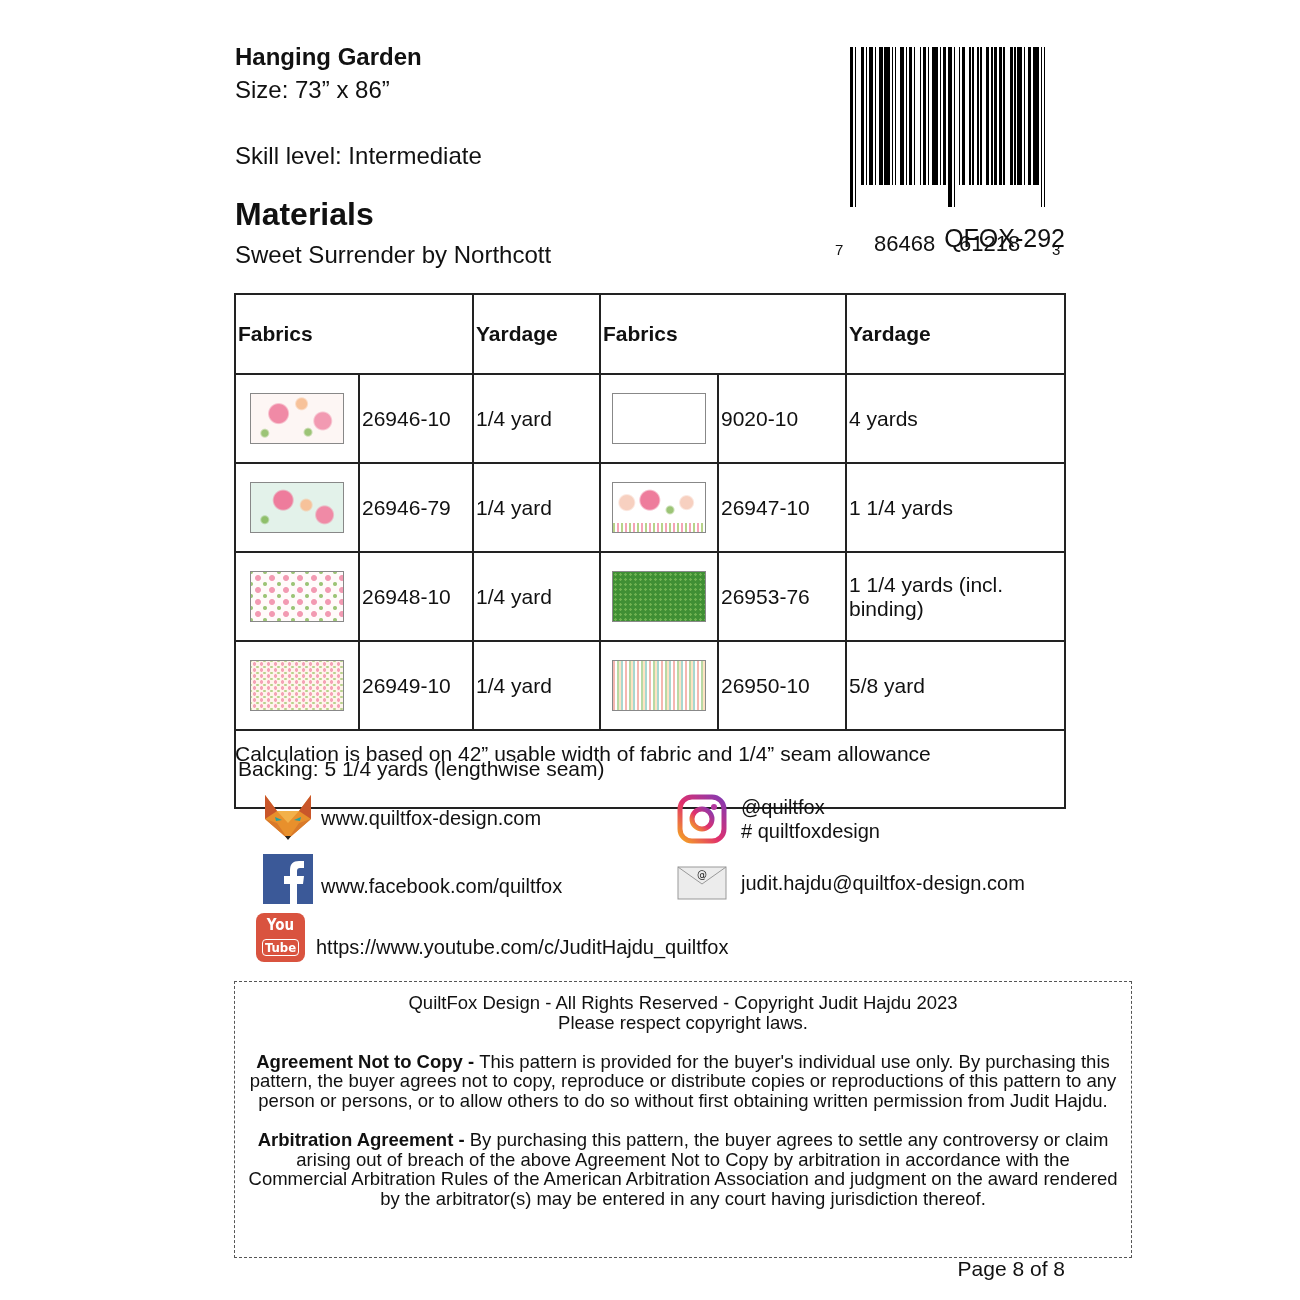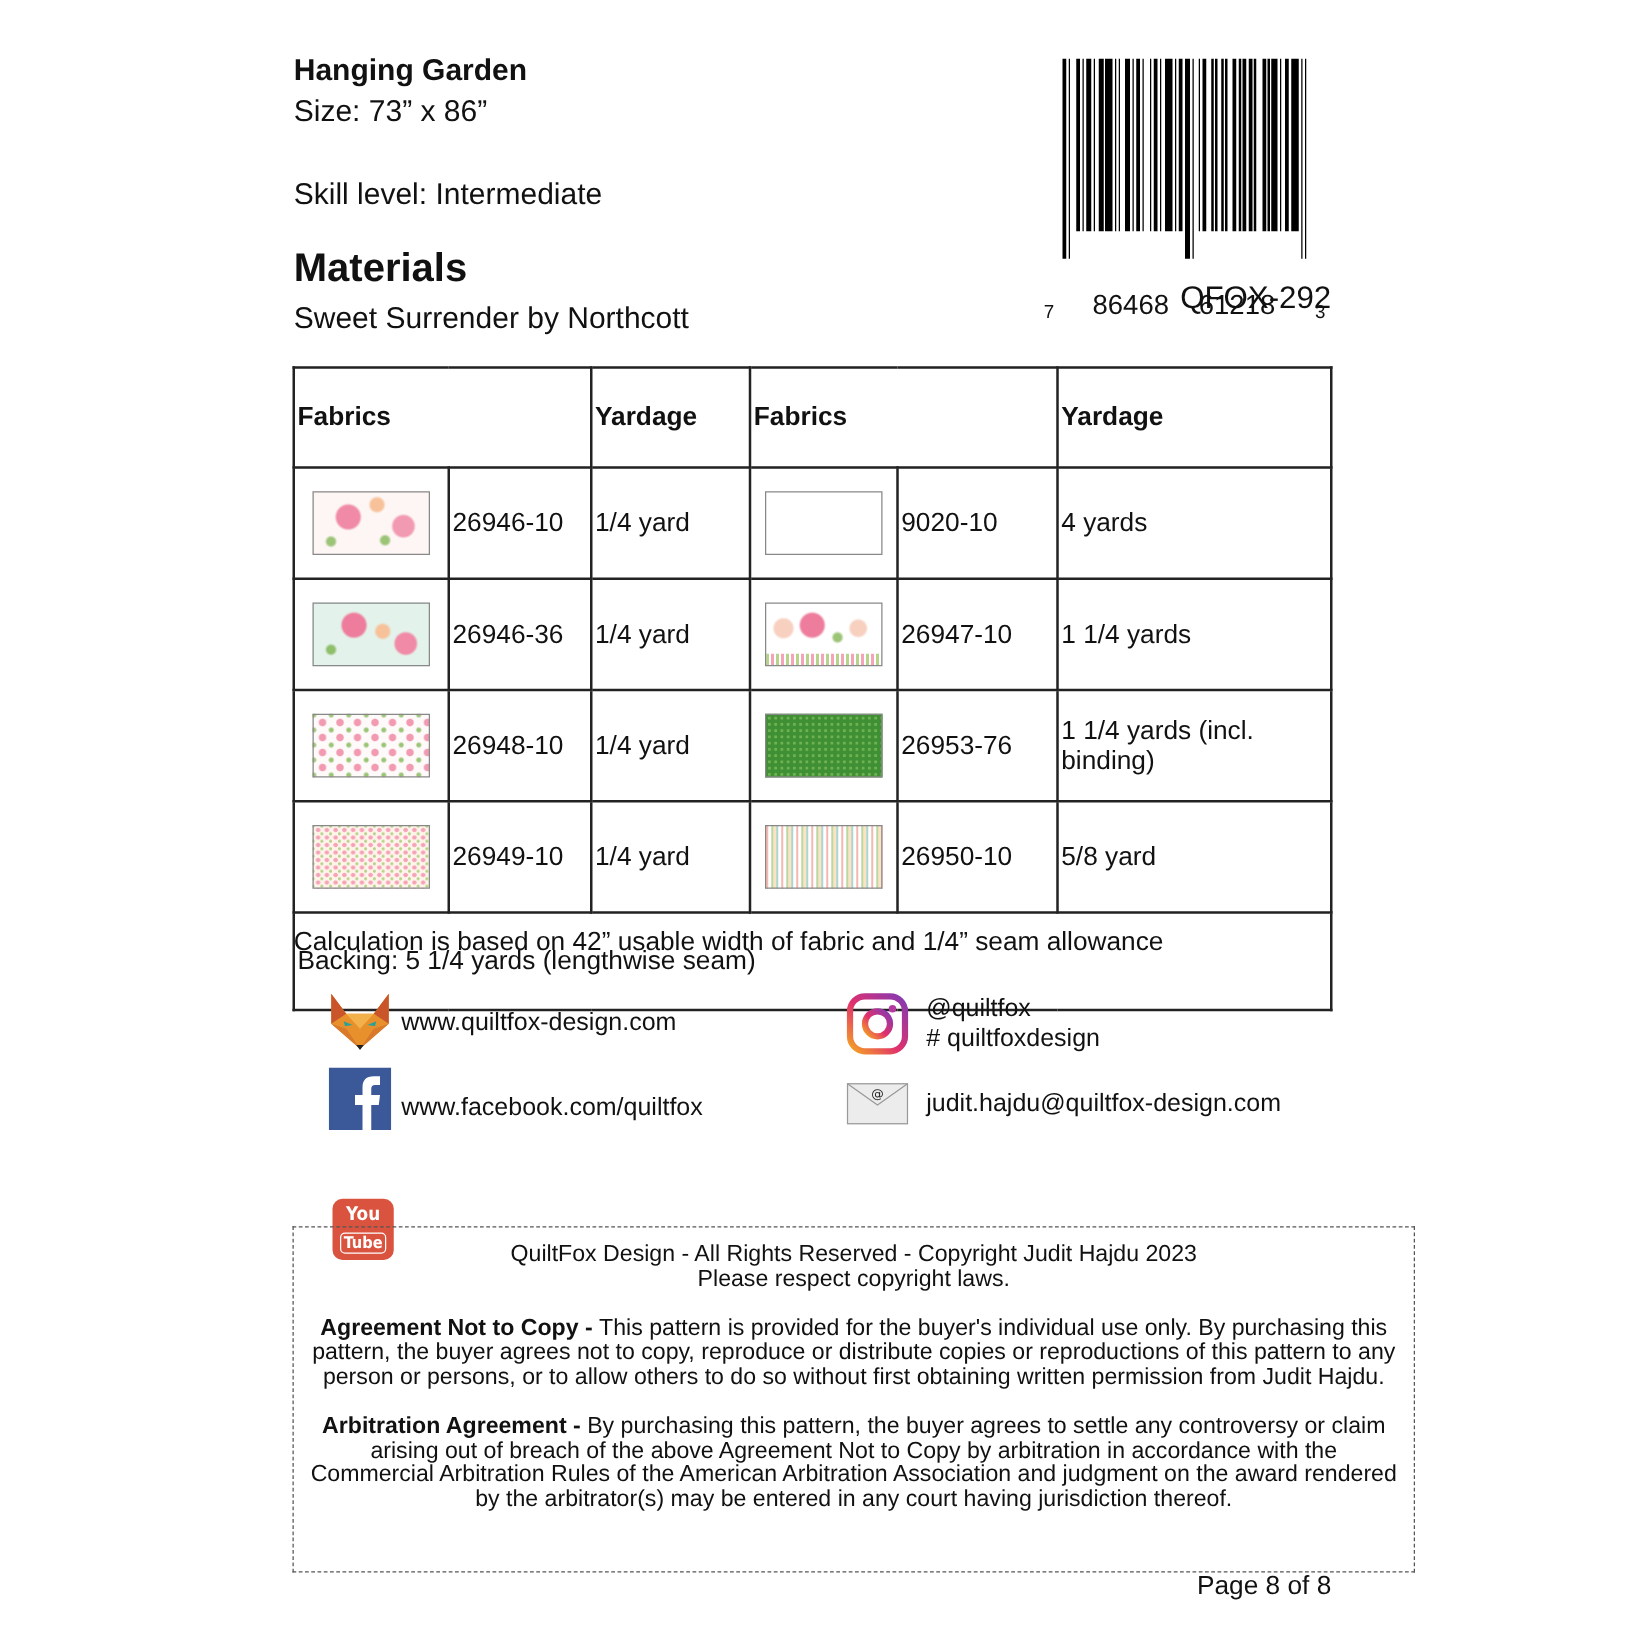--- a/index.html
+++ b/index.html
@@ -119,21 +119,21 @@
       <tr>
         <td class="sw"><span class="swatch" style="background: radial-gradient(circle at 30% 40%, #f08aa6 0 9px, transparent 11px), radial-gradient(circle at 78% 55%, #f29ab2 0 8px, transparent 10px), radial-gradient(circle at 55% 20%, #f7c29a 0 5px, transparent 7px), radial-gradient(circle at 15% 80%, #9cc476 0 3px, transparent 5px), radial-gradient(circle at 62% 78%, #9cc476 0 3px, transparent 5px), #fdf6f4;"></span></td>
         <td class="code">26946-10</td>
         <td class="yd1">1/4 yard</td>
         <td class="sw2"><span class="swatch" style="background: #ffffff;"></span></td>
         <td class="code2">9020-10</td>
         <td class="yd2">4 yards</td>
       </tr>
       <tr>
         <td class="sw"><span class="swatch" style="background: radial-gradient(circle at 35% 35%, #ee7c9c 0 9px, transparent 11px), radial-gradient(circle at 80% 65%, #f08aa6 0 8px, transparent 10px), radial-gradient(circle at 60% 45%, #f7c29a 0 5px, transparent 7px), radial-gradient(circle at 15% 75%, #8fbf6b 0 3px, transparent 5px), #e3f2ea;"></span></td>
-        <td class="code">26946-36</td>
+        <td class="code">26946-79</td>
         <td class="yd1">1/4 yard</td>
         <td class="sw2"><span class="swatch" style="background: repeating-linear-gradient(90deg, #b7d38a 0 2px, #fff 2px 4px, #f5a3b6 4px 6px, #fff 6px 8px) bottom/100% 9px no-repeat, radial-gradient(circle at 40% 35%, #ee7c9c 0 9px, transparent 11px), radial-gradient(circle at 15% 40%, #f7d0c0 0 7px, transparent 9px), radial-gradient(circle at 80% 40%, #f7d0c0 0 6px, transparent 8px), radial-gradient(circle at 62% 55%, #9cc476 0 3px, transparent 5px), #ffffff;"></span></td>
         <td class="code2">26947-10</td>
         <td class="yd2">1 1/4 yards</td>
       </tr>
       <tr>
         <td class="sw"><span class="swatch" style="background: radial-gradient(circle, #f29ab2 0 2.5px, transparent 3.5px) 0 0/14px 12px, radial-gradient(circle, #9cc476 0 1.5px, transparent 2.5px) 7px 6px/14px 12px, #fffafa;"></span></td>
         <td class="code">26948-10</td>
         <td class="yd1">1/4 yard</td>
         <td class="sw2"><span class="swatch" style="background: radial-gradient(circle, #6fb251 0 1px, transparent 1.5px) 0 0/5px 5px, #3f8f34;"></span></td>
@@ -174,25 +174,26 @@
 </div>
 
 <div class="contact" style="left:263px; top:854px;">
   <svg class="ic" viewBox="0 0 50 50">
     <rect x="0" y="0" width="50" height="50" fill="#3b5998"></rect>
     <path d="M27 50 V30 H21 V22 H27 V16 C27 10 30 7 36 7 H41 V14 H37 C35 14 34 15 34 17 V22 H41 L40 30 H34 V50 Z" fill="#fff"></path>
   </svg>
   <span style="margin-top:14px">www.facebook.com/quiltfox</span>
 </div>
 
-<div class="contact" style="left:266px; top:913px;margin-top:46px;">
+<div class="contact" style="left:256px; top:913px;">
   <div class="ic" style="width:49px;height:49px;background:#d9533f;border-radius:8px;position:relative;color:#fff;font-family:'DejaVu Sans Condensed','DejaVu Sans',sans-serif;font-weight:bold;text-align:center;">
     <div style="font-size:15px;line-height:16px;padding-top:4px;">You</div>
     <div style="display:inline-block;border:1.5px solid #fff;border-radius:4px;font-size:13px;line-height:15px;padding:0 2px;margin-top:2px;">Tube</div>
   </div>
+  <span style="margin-left:3px;margin-top:20px">https://www.youtube.com/c/JuditHajdu_quiltfox</span>
 </div>
 
 <div class="contact" style="left:677px; top:794px;">
   <svg class="ic" viewBox="0 0 50 50">
     <defs>
       <linearGradient id="igg" x1="0" y1="1" x2="1" y2="0">
         <stop offset="0" stop-color="#f5a623"></stop>
         <stop offset="0.45" stop-color="#e1306c"></stop>
         <stop offset="1" stop-color="#833ab4"></stop>
       </linearGradient>

